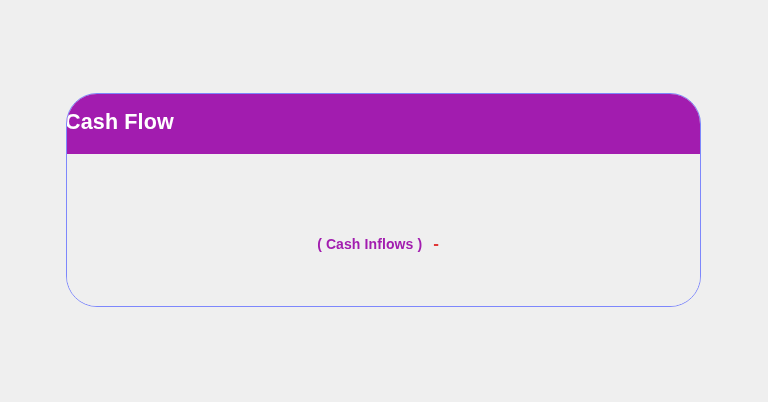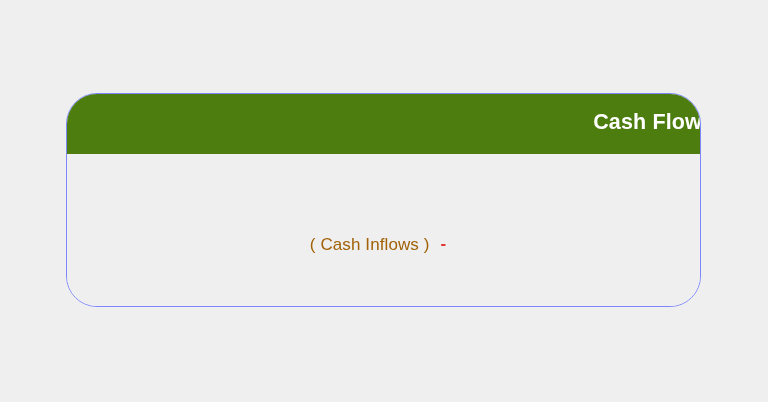--- a/index.html
+++ b/index.html
@@ -36,26 +36,26 @@
     overflow: hidden;
   }
 
   
   .card-header {
     position: absolute;
     left: -2px;
     top: -2px;
     width: calc(100% + 4px);
     height: 62px;
-    background: #4d7c0f;
+    background: #a21caf;
     border-top-left-radius: 31px;
     border-top-right-radius: 31px;
     display: flex;
     align-items: center;
-    justify-content: flex-end;
+    justify-content: flex-start;
   }
 
   .card-title {
     color: #ffffff;
     font-size: 21.5px;
     font-weight: bold;
     letter-spacing: 0.15px;
     line-height: 1;
     text-align: center;
     white-space: nowrap;
@@ -82,23 +82,23 @@
     color: #e03737;
     font-size: 17px;
     font-weight: 500;
     line-height: 1;
     white-space: nowrap;
     position: relative;
     top: 14px;
   }
 
   .formula-term {
-    color: #a16207;
-    font-size: 17px;
-    font-weight: 400;
+    color: #a21caf;
+    font-size: 14px;
+    font-weight: 700;
     letter-spacing: 0.1px;
   }
 
   .formula-operator {
     color: #e03737;
     font-size: 17px;
     font-weight: bold;
     padding: 0 11px;
     position: relative;
     top: -1px;

